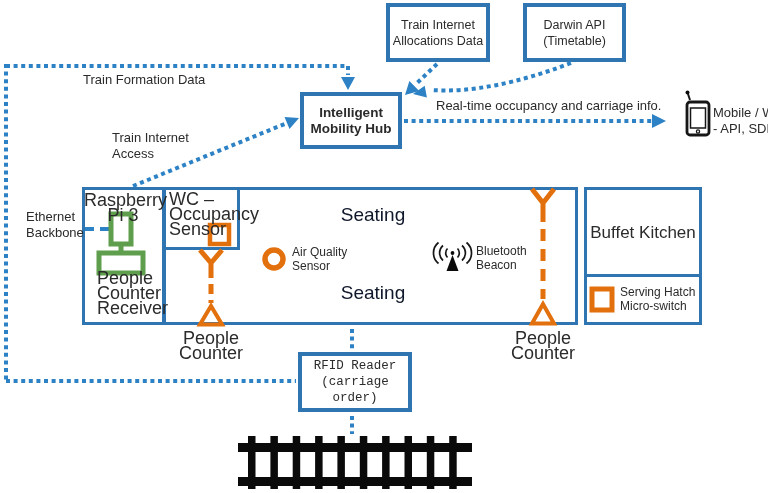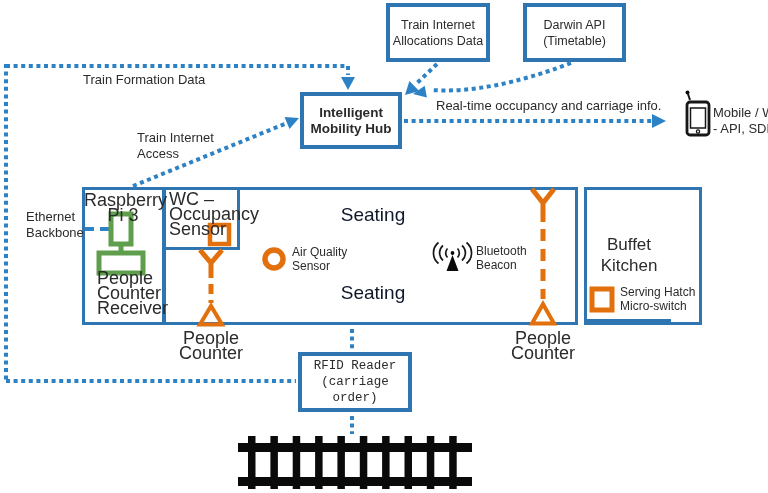--- a/index.html
+++ b/index.html
@@ -13,21 +13,21 @@
        display:flex;align-items:center;justify-content:center;text-align:center;
        font-size:12.5px;line-height:16px;box-sizing:border-box;}
   .box.thin{border-width:3.5px;}
   .bold{font-weight:bold;font-size:13.5px;}
   .lbl{position:absolute;font-size:13px;line-height:15.5px;z-index:8;}
   .sm{font-size:12px;line-height:14px;}
   .md{font-size:18px;line-height:15px;}
   .ctr{text-align:center;}
   .seat{font-size:19px;line-height:22px;text-align:center;color:#0f172a;}
   .divider-v{position:absolute;background:var(--blue-border);z-index:3;}
-  .buffet-inner{display:flex;flex-direction:row;width:100%;height:100%;}
+  .buffet-inner{display:flex;flex-direction:column;width:100%;height:100%;}
   .buffet-top{flex:0 0 84px;border-bottom:3.5px solid var(--blue-border);
               display:flex;align-items:center;justify-content:center;
               font-size:17px;line-height:21px;text-align:center;}
   .buffet-bottom{flex:1;}
   svg.layer{position:absolute;left:0;top:0;z-index:6;}
   .dotl{stroke:var(--blue-line);stroke-width:4;fill:none;stroke-dasharray:4 3.6;}
   .edash{stroke:var(--blue-line);stroke-width:4;fill:none;stroke-dasharray:9 6;}
   .ah{fill:var(--blue-line);stroke:none;}
   .grn{stroke:var(--green);stroke-width:5;fill:none;}
   .org5{stroke:var(--orange);stroke-width:5;fill:none;}
@@ -68,21 +68,21 @@
     <div class="buffet-inner">
       <div class="buffet-top">
         <span>Buffet Kitchen</span>
       </div>
       <div class="buffet-bottom"></div>
     </div>
   </div>
 
   <div class="lbl" style="left:83px;top:40px;white-space:nowrap;margin-top:32px;">Train Formation Data</div>
 
-  <div class="lbl" style="left:112px;top:130px;width:92px;margin-left:25px;">Train Internet Access</div>
+  <div class="lbl" style="left:112px;top:130px;width:92px;">Train Internet Access</div>
 
   <div class="lbl" style="left:26px;top:209px;width:66px;">Ethernet Backbone</div>
 
   <div class="lbl" style="left:436px;top:98px;white-space:nowrap;">Real-time occupancy and carriage info.</div>
 
   <div class="lbl" style="left:713px;top:105px;width:80px;">
     <span style="display:block;">Mobile / Web</span>
     <span style="display:block;">- API, SDK</span>
   </div>
 

